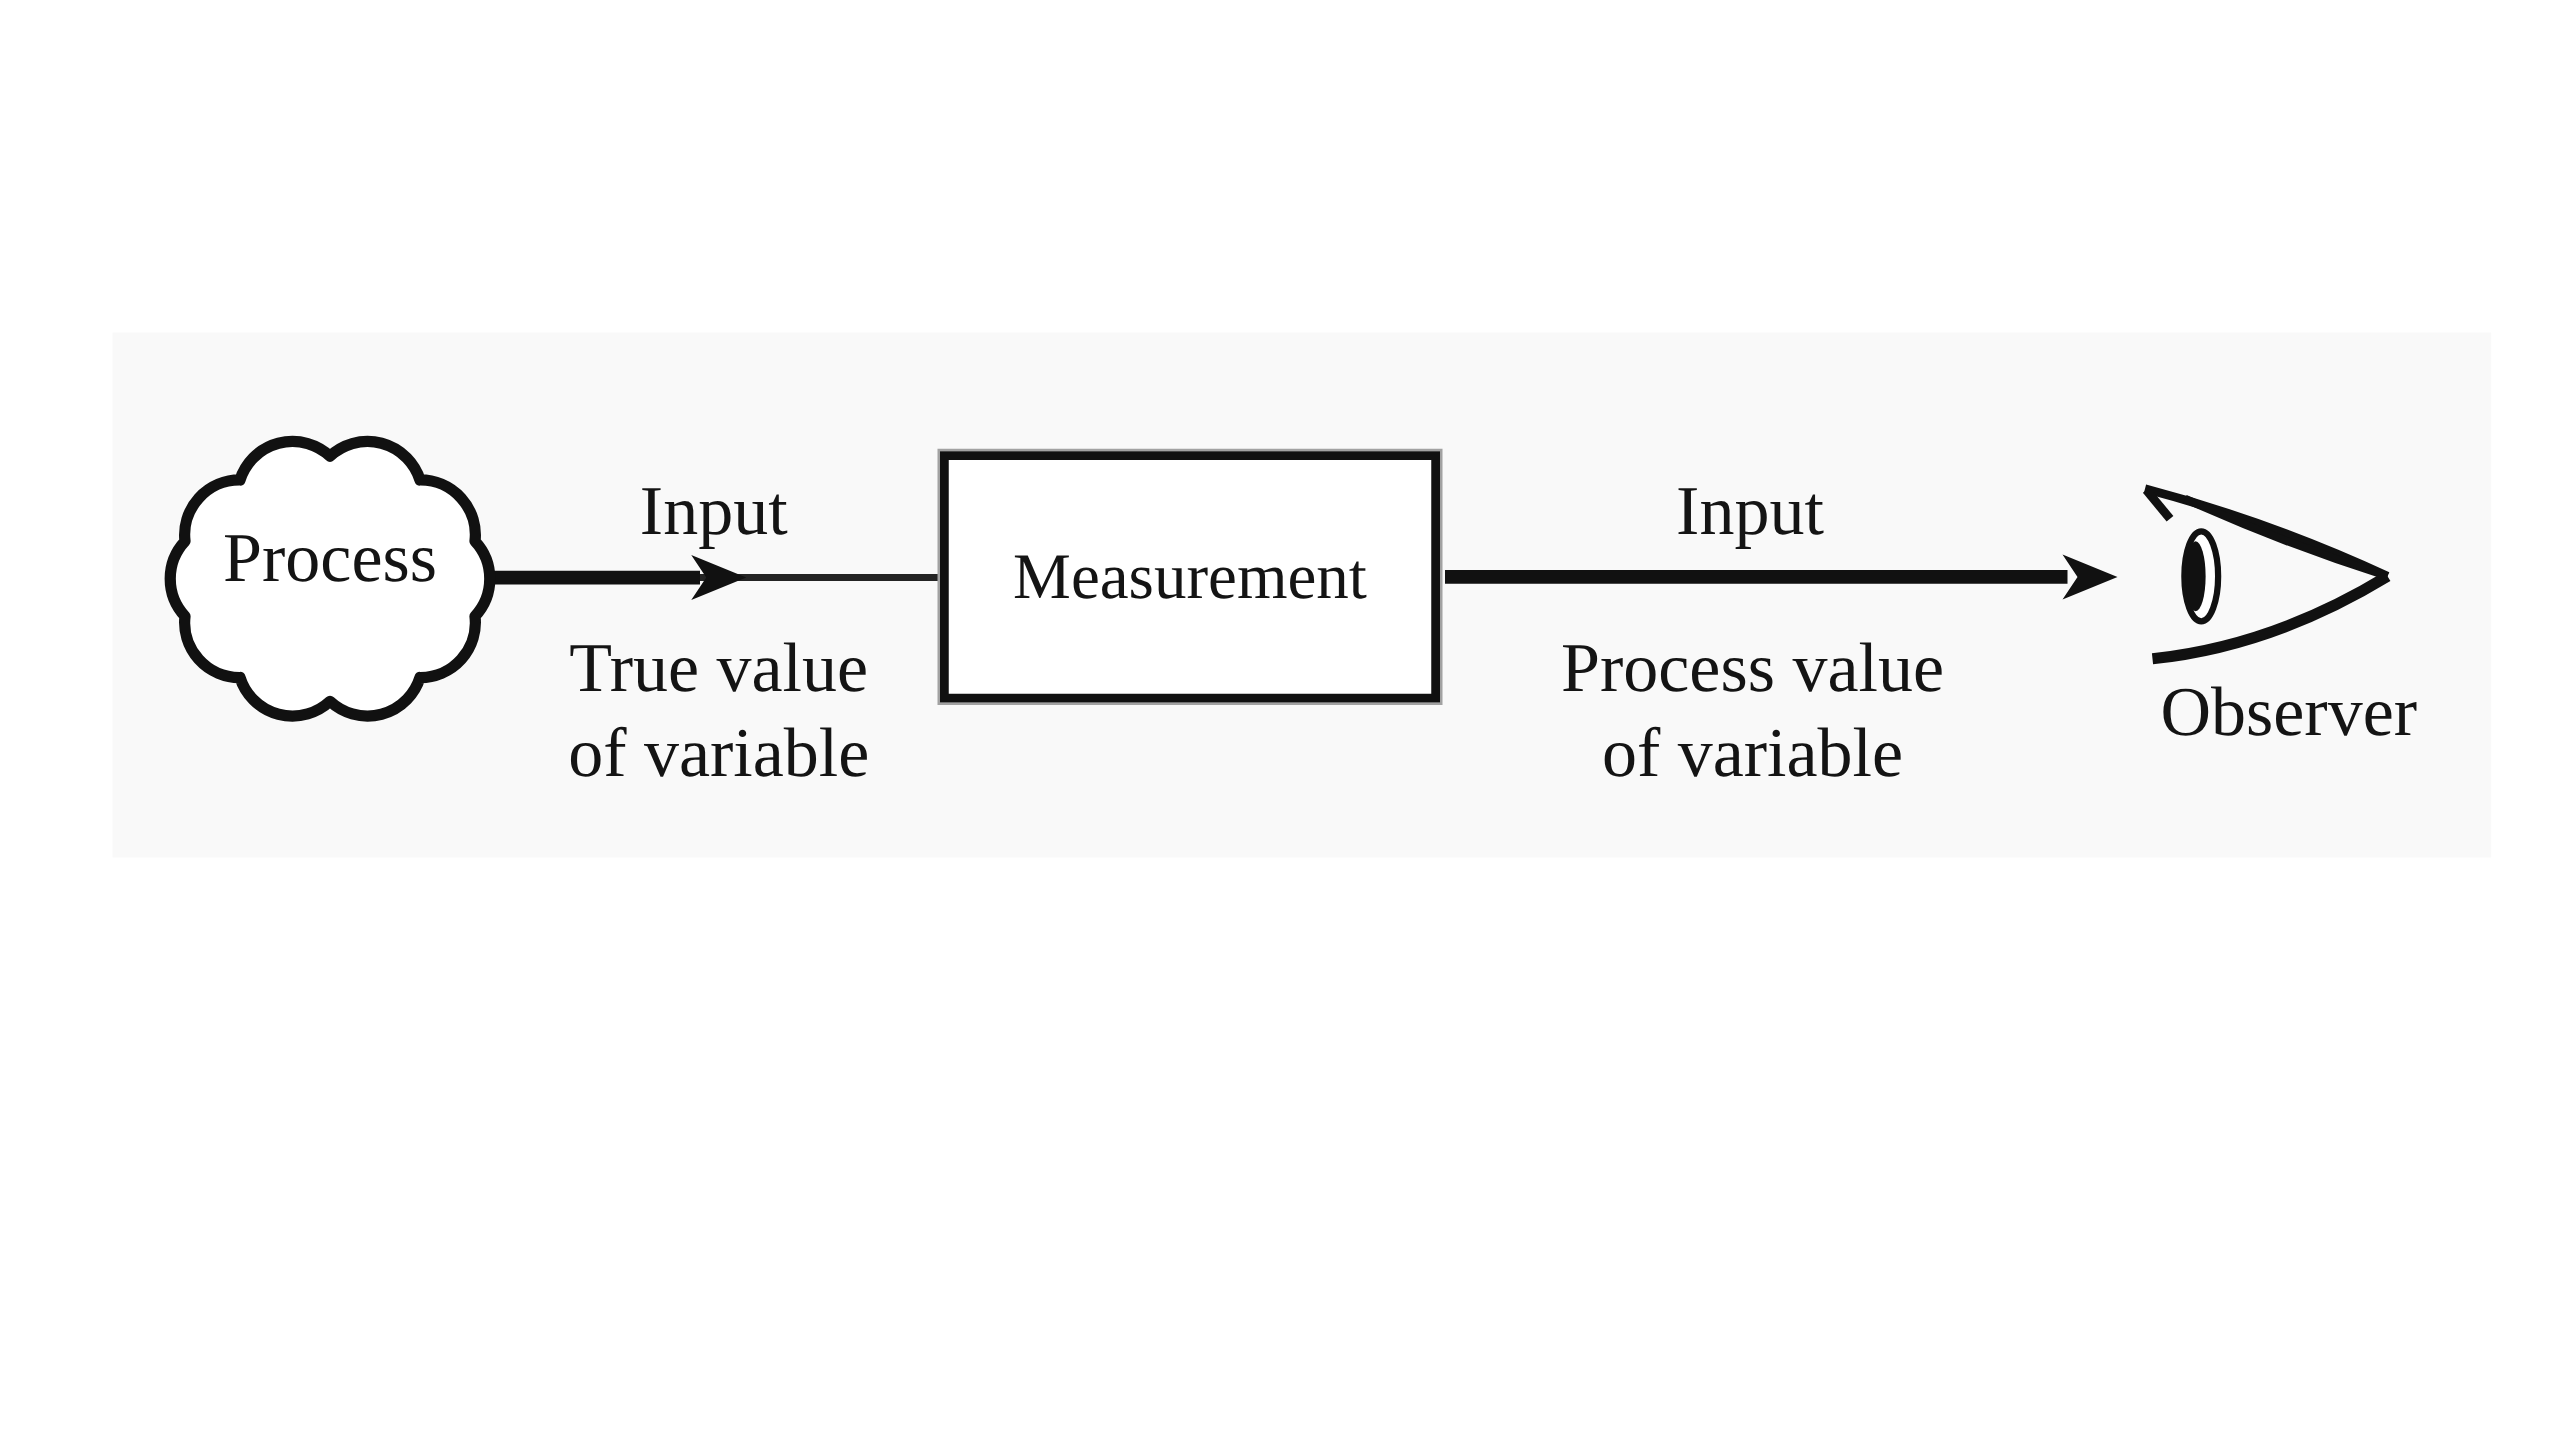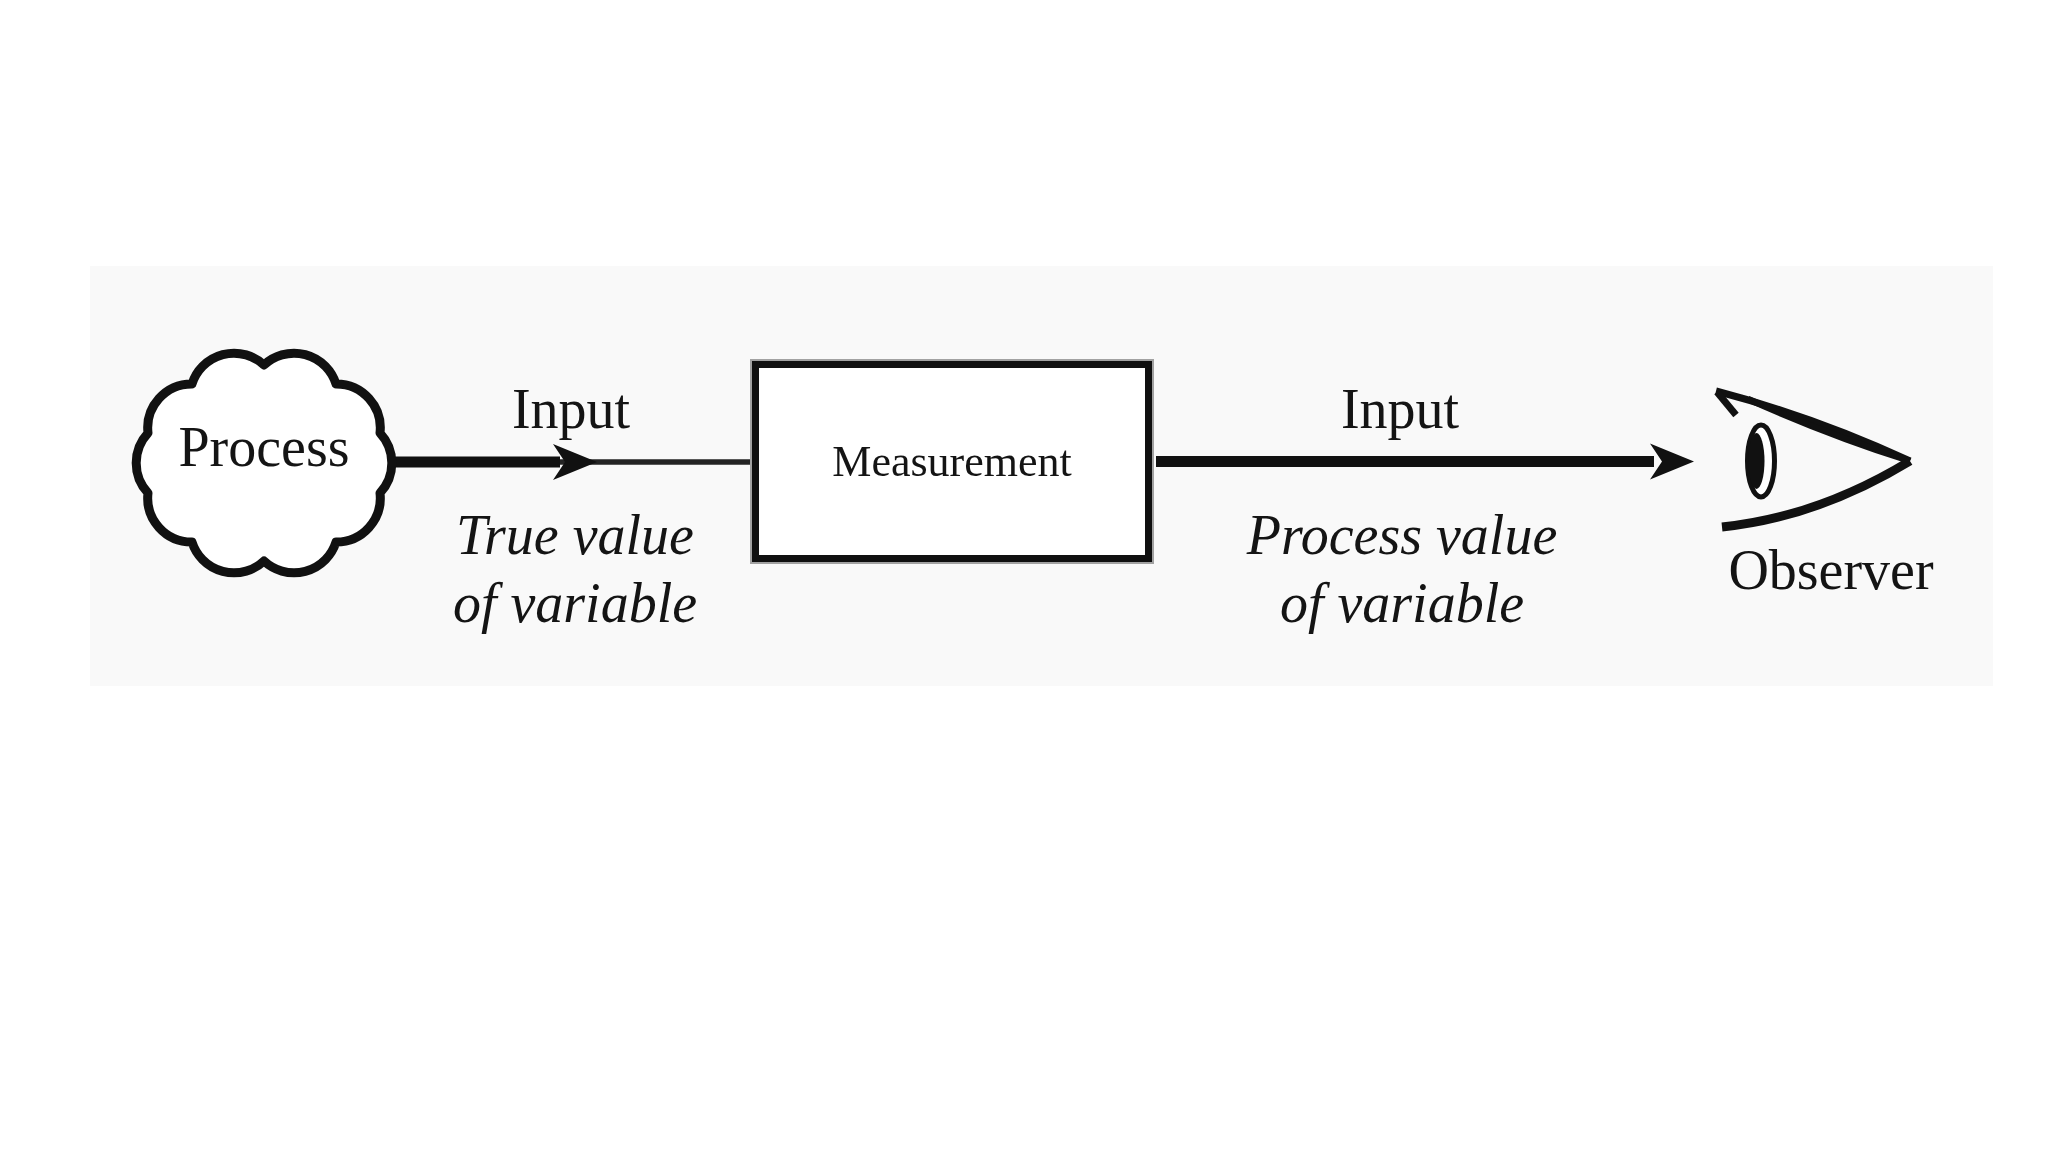--- a/index.html
+++ b/index.html
@@ -12,27 +12,27 @@
   .panel{
     position:absolute;left:90px;top:266px;width:1903px;height:420px;
     background:#f9f9f9;
   }
   svg.shapes{position:absolute;left:0;top:0;}
   .label{
     position:absolute;transform:translateX(-50%);
     font-size:56px;line-height:56px;white-space:nowrap;
     text-align:center;color:#141414;
   }
-  .label.two-line{line-height:68px;font-style:italic;}
+  .label.two-line{line-height:68px;}
   .msbox{
     position:absolute;left:752px;top:361px;width:400px;height:201px;
     box-sizing:border-box;border:7px solid #101010;background:#ffffff;
     box-shadow:0 0 0 2px #a2a2a2;
     display:flex;flex-direction:row;justify-content:center;align-items:center;
-    font-size:44px;line-height:70px;text-align:center;color:#141414;
+    font-size:52px;line-height:70px;text-align:center;color:#141414;
   }
 </style>
 </head>
 <body>
 
 <div class="stage">
 
   <div class="panel"></div>
 
   <svg class="shapes" width="2048" height="1152" viewBox="0 0 2048 1152">

